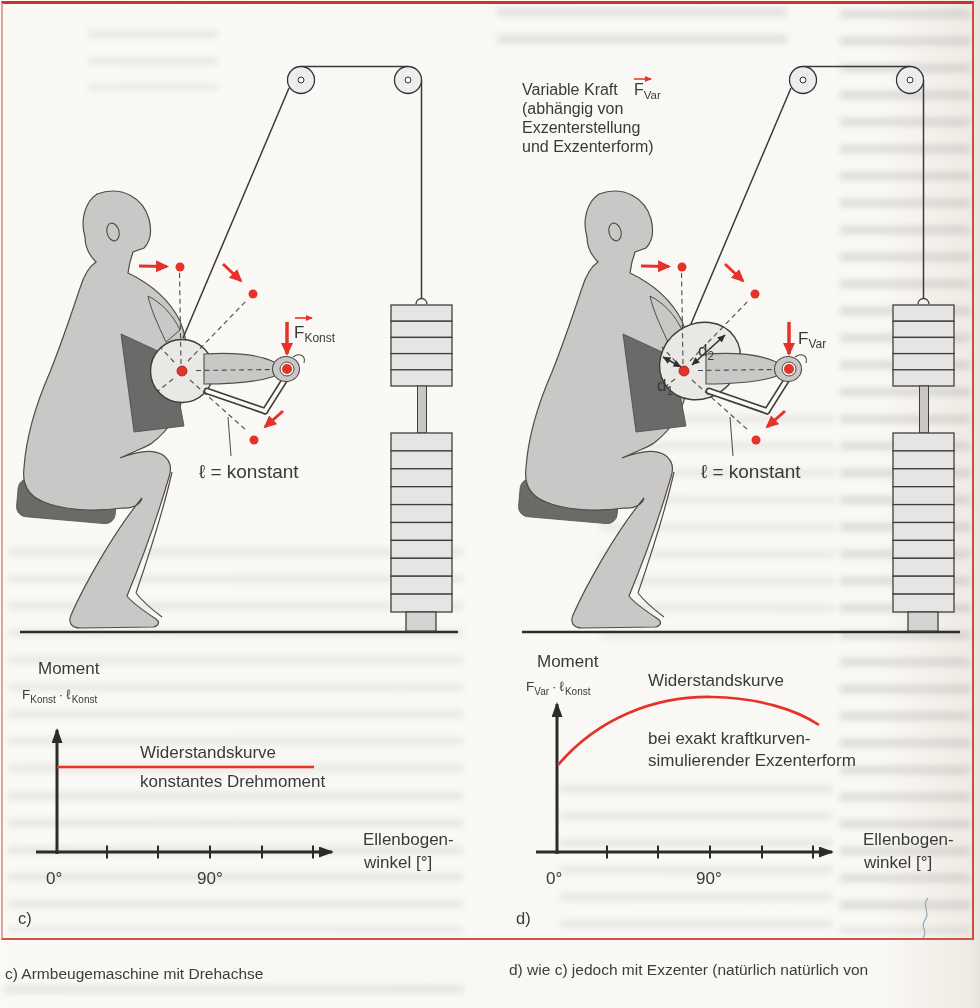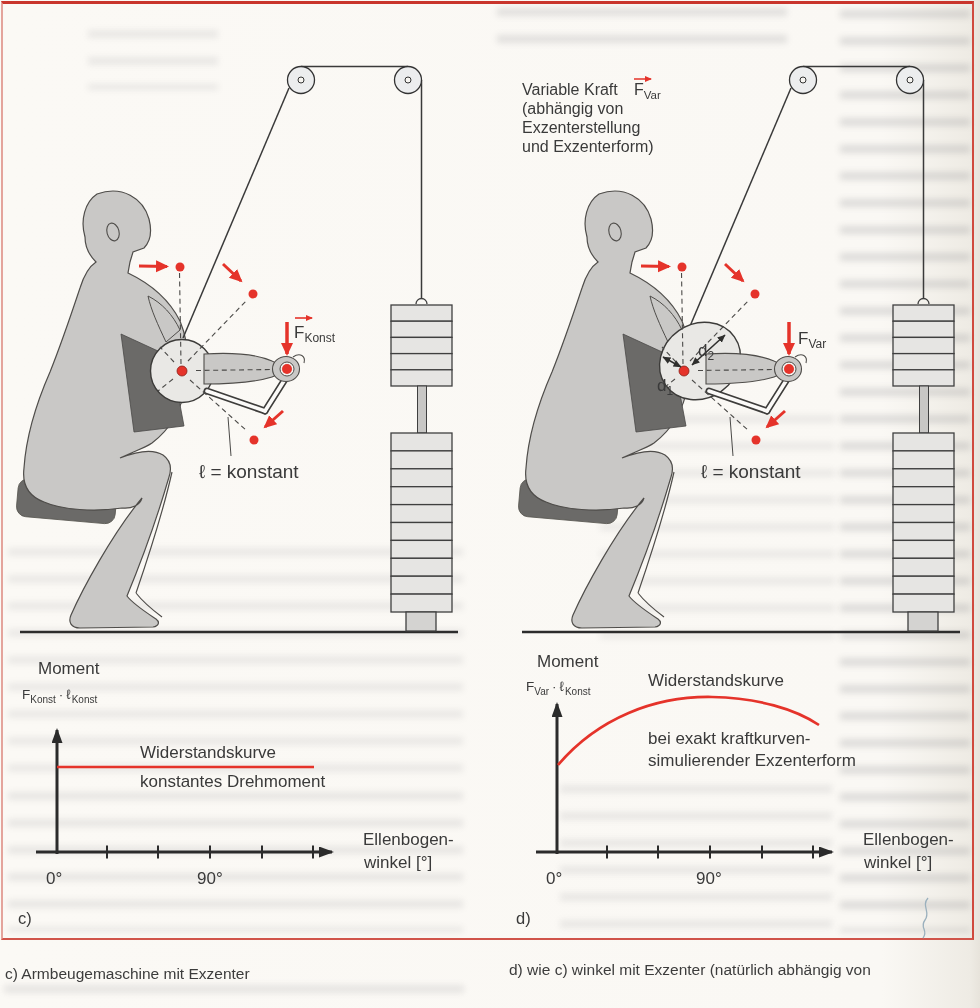--- a/index.html
+++ b/index.html
@@ -243,18 +243,18 @@
       <text x="864" y="868" font-size="17">winkel [°]</text>
     </g>
 
     <text x="18" y="924" font-size="16.5">c)</text>
     <text x="516" y="924" font-size="16.5">d)</text>
 
     <path d="M 928,898 C 921,906 931,912 925,920 C 919,928 929,930 923,938" fill="none" stroke="#9ab0bd" stroke-width="1.3"></path>
   </svg>
 
   <div class="cap" style="left:5px;top:964px;width:470px">
-    <span>c) Armbeugemaschine mit Exzenter</span>
+    <span>c) Armbeugemaschine mit Drehachse</span>
   </div>
   <div class="cap" style="left:509px;top:960px;width:466px">
-    <div>d) wie c) winkel mit Exzenter (natürlich abhängig von</div>
+    <div>d) wie c) jedoch mit Exzenter (natürlich natürlich von</div>
   </div>
 </div>
 
 </body></html>

